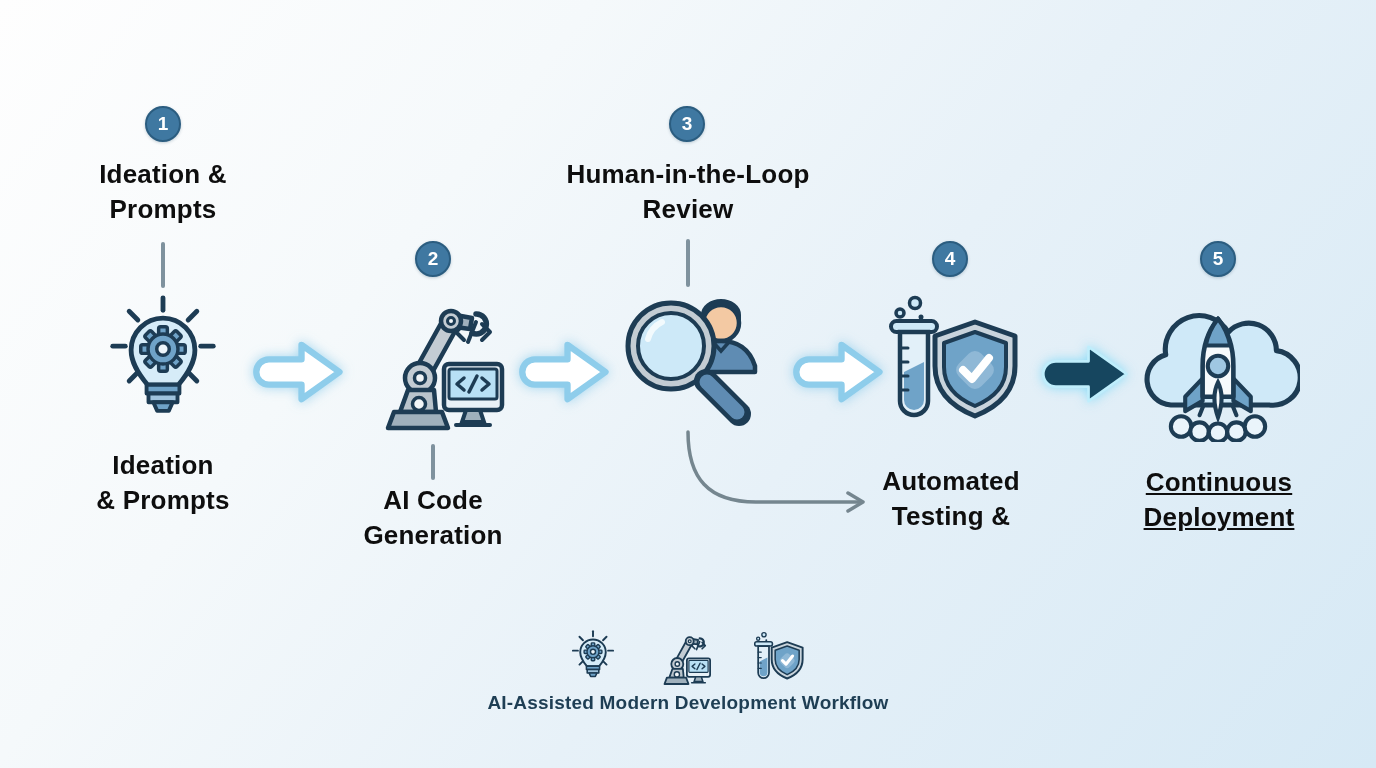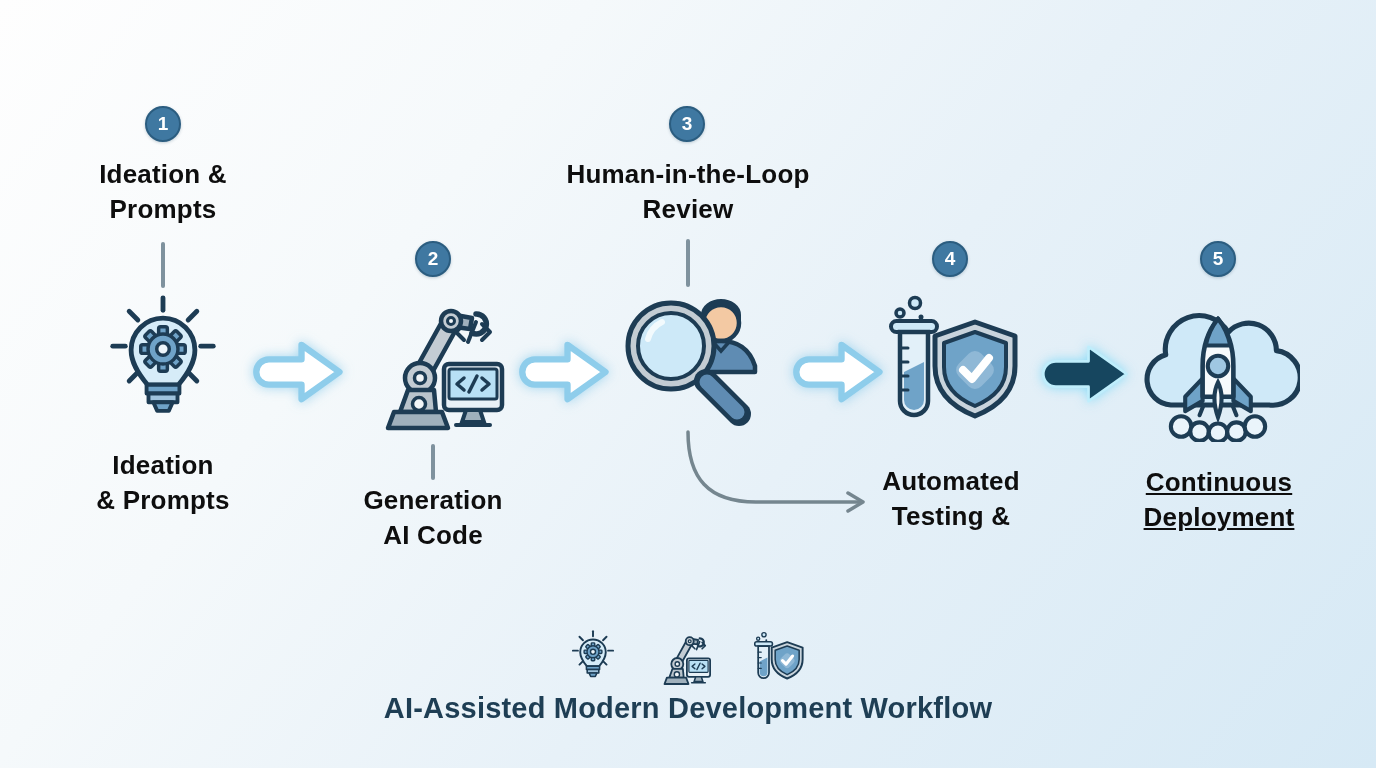--- a/index.html
+++ b/index.html
@@ -27,21 +27,21 @@
   .arrow{position:absolute;}
   .arrow.light{fill:#ffffff;stroke:#8ecdeb;stroke-width:7;filter:drop-shadow(0 0 6px rgba(142,205,235,.8));}
   .arrow.dark{fill:#16465f;stroke:#bfeefc;stroke-width:3;filter:drop-shadow(0 0 6px rgba(125,216,247,.85));}
   .curved-arrow{position:absolute;}
   .mini-row{
     position:absolute;top:628px;left:50%;transform:translateX(-50%);
     display:flex;align-items:center;gap:36px;
   }
   .footer-title{
     position:absolute;top:692px;left:0;width:100%;text-align:center;
-    font-weight:bold;font-size:29px;color:#1e3e54;letter-spacing:.2px;
+    font-weight:bold;font-size:19px;color:#1e3e54;letter-spacing:.2px;
   }
   .defs{position:absolute;width:0;height:0;overflow:hidden;}
 </style>
 </head>
 <body>
 
 <svg class="defs" aria-hidden="true">
   <defs>
     <symbol id="sym-bulb" viewBox="0 0 120 150">
       <g stroke="#1d3c54" stroke-width="5" stroke-linecap="round">
@@ -188,22 +188,22 @@
   </svg>
 
   <div class="badge" style="left:415px;top:241px;">
     <span>2</span>
   </div>
   <svg class="icon" style="left:358px;top:288px;" width="150" height="150">
     <use href="#sym-robot"></use>
   </svg>
   <div class="connector" style="left:431px;top:444px;height:36px;"></div>
   <div class="step-label" style="left:283px;top:483px;">
+    <div>AI Code</div>
     <div>Generation</div>
-    <div>AI Code</div>
   </div>
 
   <svg class="arrow light" style="left:513px;top:334px;" width="100" height="76">
     <use href="#sym-arrow"></use>
   </svg>
 
   <div class="badge" style="left:669px;top:106px;">
     <span>3</span>
   </div>
   <div class="step-label" style="left:538px;top:157px;">

